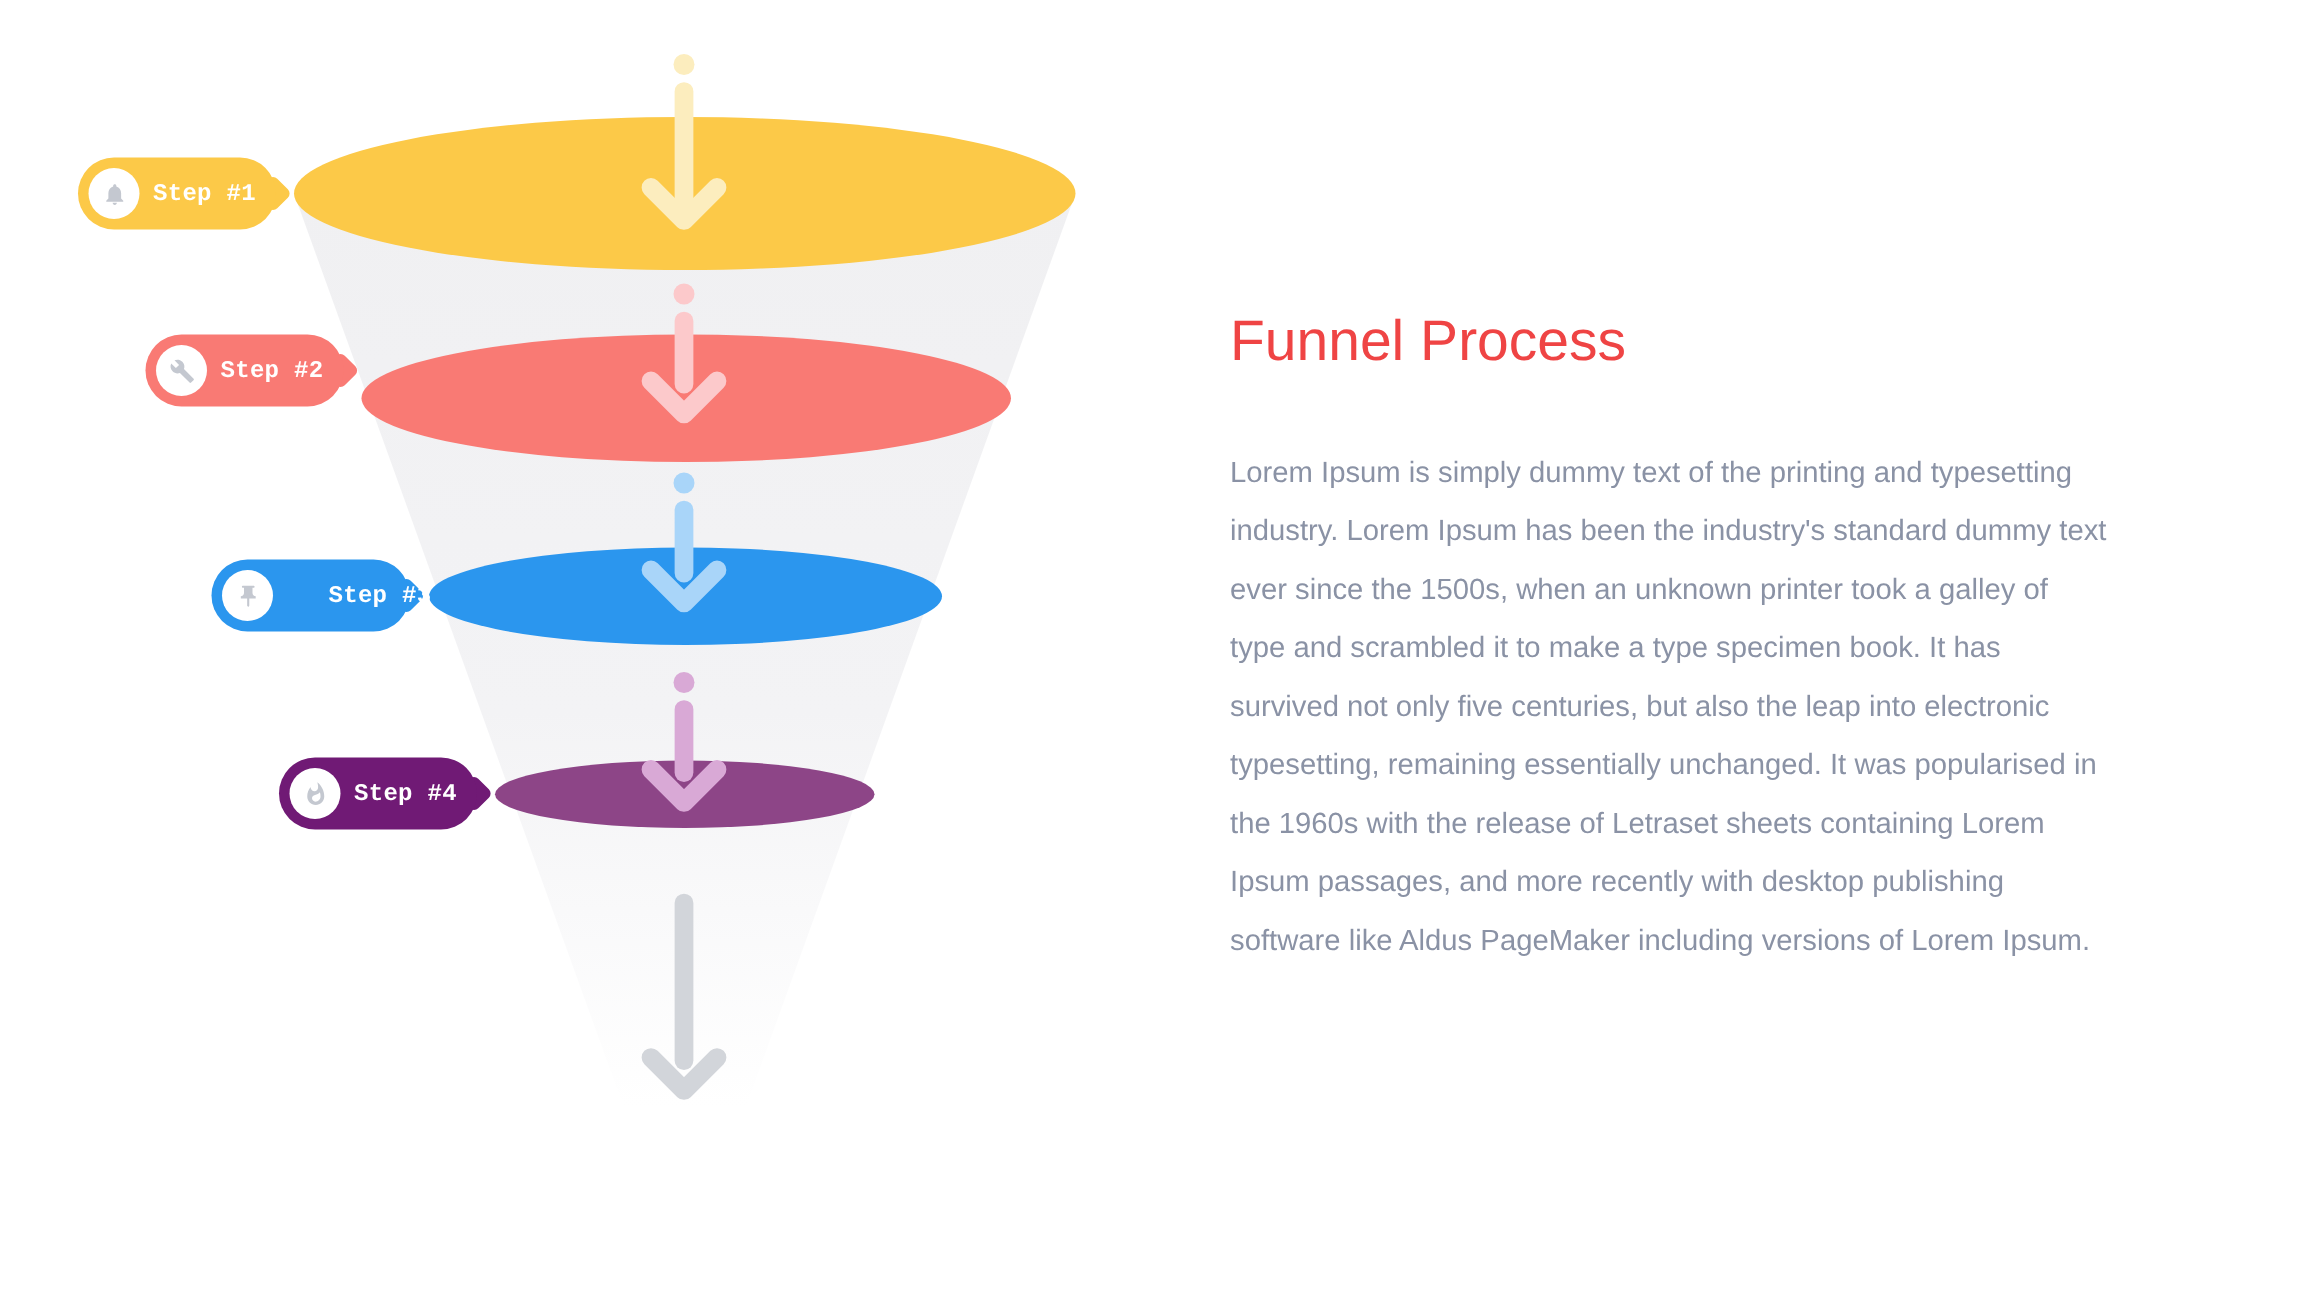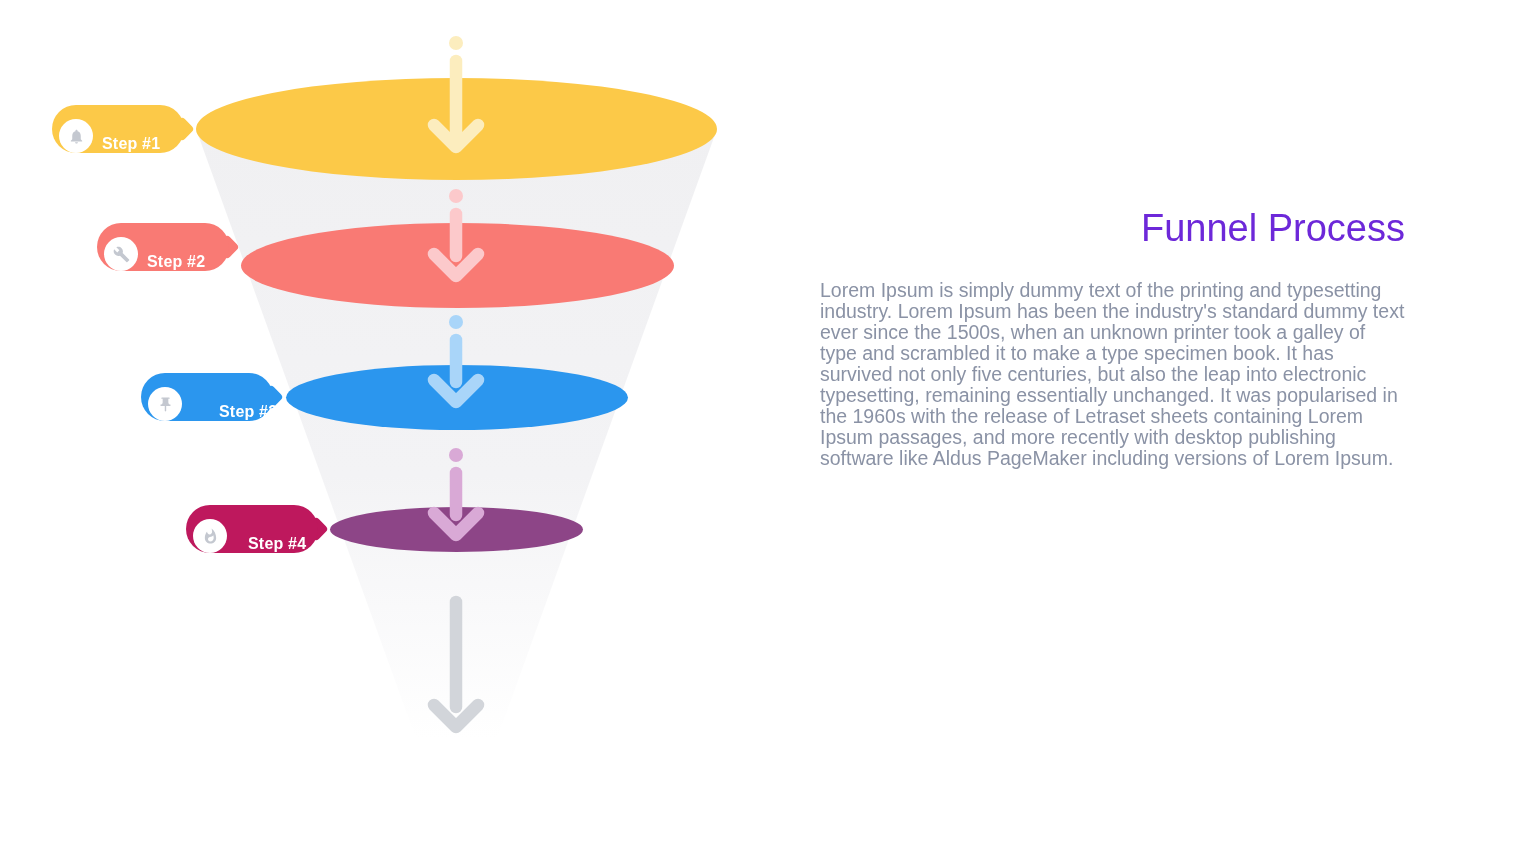--- a/index.html
+++ b/index.html
@@ -36,22 +36,23 @@
   .arr2 { top: 188px; }
   .arr3 { top: 314px; }
   .arr4 { top: 447px; }
   .arr5 { top: 592px; }
 
   
   .pill {
     position: absolute;
     height: 48px; width: 132px;
     border-radius: 24px;
-    display: flex; align-items: flex-end;
+    display: flex; align-items: center;
     color: #ffffff;
+    font-family: Liberation Mono, monospace;
   }
   .pill::after {
     content: "";
     position: absolute;
     right: -7px; top: 50%;
     width: 18px; height: 18px;
     margin-top: -9px;
     background: inherit;
     border-radius: 4px;
     transform: rotate(45deg);
@@ -81,23 +82,23 @@
 
   
   .text-col { position: absolute; left: 820px; top: 207px; width: 585px; }
   .title {
     font-size: 38px;
     font-weight: 500;
     letter-spacing: 0px;
     line-height: 1.12;
   }
   .body-text {
-    margin-top: 30px;
+    margin-top: 46px;
     font-size: 19.5px;
-    line-height: 21px;
+    line-height: 39px;
     font-weight: 400;
   }
 </style>
 </head>
 <body>
 
 <div class="canvas">
 
   <div>
 
@@ -157,28 +158,28 @@
 
     <div class="pill pill3" style="background-color: rgb(43, 150, 238);">
       <span class="pill-badge">
         <svg viewBox="0 0 24 24" fill="currentColor">
           <path d="M16 9V4h1c.55 0 1-.45 1-1s-.45-1-1-1H7c-.55 0-1 .45-1 1s.45 1 1 1h1v5c0 1.66-1.34 3-3 3v2h5.97v7l1 1 1-1v-7H19v-2c-1.66 0-3-1.34-3-3z"></path>
         </svg>
       </span>
       <span class="pill-label">Step #3</span>
     </div>
 
-    <div class="pill pill4" style="background-color: #be185d; gap: 12px;">
+    <div class="pill pill4" style="background-color: #701a75;">
       <span class="pill-badge">
         <svg viewBox="0 0 24 24" fill="currentColor">
           <path d="M13.5.67s.74 2.65.74 4.8c0 2.06-1.35 3.73-3.41 3.73-2.07 0-3.63-1.67-3.63-3.73l.03-.36C5.21 7.51 4 10.62 4 14c0 4.42 3.58 8 8 8s8-3.58 8-8C20 8.61 17.41 3.8 13.5.67zM11.71 19c-1.78 0-3.22-1.4-3.22-3.14 0-1.62 1.05-2.76 2.81-3.12 1.77-.36 3.6-1.21 4.62-2.58.39 1.29.59 2.65.59 4.04 0 2.65-2.15 4.8-4.8 4.8z"></path>
         </svg>
       </span>
       <span class="pill-label">Step #4</span>
     </div>
   </div>
 
   <div class="text-col">
-    <h1 class="title" style="color: #6d28d9; text-align: right;">Funnel Process</h1>
+    <h1 class="title" style="color: #ef4444;">Funnel Process</h1>
     <p class="body-text" style="color: rgb(138, 146, 165);">Lorem Ipsum is simply dummy text of the printing and typesetting industry. Lorem Ipsum has been the industry's standard dummy text ever since the 1500s, when an unknown printer took a galley of type and scrambled it to make a type specimen book. It has survived not only five centuries, but also the leap into electronic typesetting, remaining essentially unchanged. It was popularised in the 1960s with the release of Letraset sheets containing Lorem Ipsum passages, and more recently with desktop publishing software like Aldus PageMaker including versions of Lorem Ipsum.</p>
   </div>
 
 </div>
 
 </body></html>

